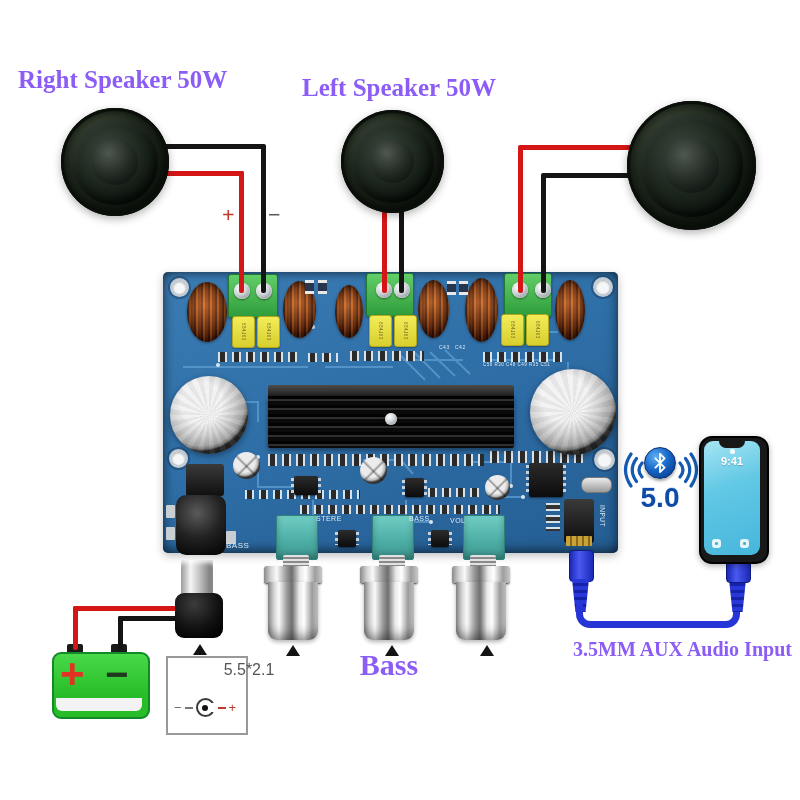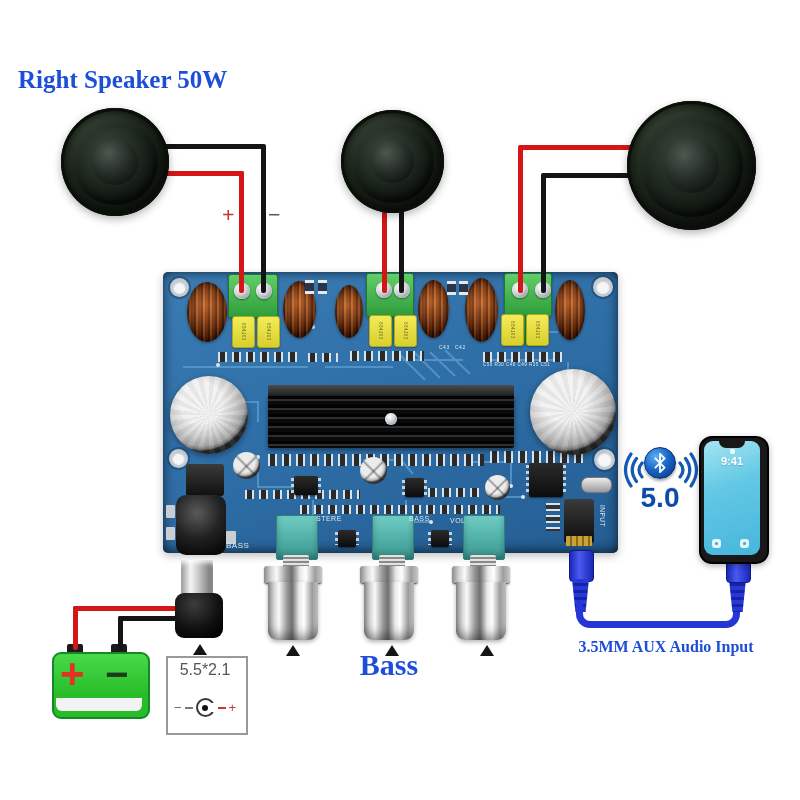--- a/index.html
+++ b/index.html
@@ -1,20 +1,20 @@
 <!DOCTYPE html>
 <html><head>
 <meta charset="utf-8">
 <style>
   html,body{margin:0;padding:0;background:#fff;}
   #stage{position:relative;width:800px;height:800px;background:#fff;overflow:hidden;
          font-family:"Liberation Sans",sans-serif;}
   .abs{position:absolute;}
   
-  .lbl{font-family:"Liberation Serif",serif;color:#1d4ed8;font-weight:600;text-align:center;white-space:nowrap;}
+  .lbl{font-family:"Liberation Serif",serif;color:#8b5cf6;font-weight:600;text-align:center;white-space:nowrap;}
   .mark{font-family:"Liberation Serif",serif;font-weight:700;}
   
   .wire{border-radius:2px;z-index:5;}
   .w-red{background:#d41616;}
   .w-black{background:#141414;}
   
   .board{background:linear-gradient(160deg,#3b7cb4 0%,#2f6fa8 45%,#245d92 100%);
          border-radius:5px;z-index:1;
          box-shadow:inset 0 6px 9px -4px rgba(0,0,0,.45),inset 0 -9px 12px -6px rgba(0,0,0,.5),
                     inset 9px 0 12px -7px rgba(0,0,0,.35),inset -9px 0 12px -7px rgba(0,0,0,.35),
@@ -113,20 +113,21 @@
   .dcp-tip{background:linear-gradient(90deg,#9a9a9a,#f5f5f5 30%,#c8c8c8 55%,#858585 88%);
            border-radius:3px 3px 2px 2px;z-index:6;box-shadow:inset 0 6px 4px -3px rgba(255,255,255,.8);}
   .dcp-body{background:radial-gradient(circle at 40% 25%,#3c3c3c,#111 55%,#000 90%);border-radius:9px;z-index:6;}
 </style>
 </head>
 <body>
 
 <div id="stage">
 
   <div class="abs lbl" style="left:18px;top:66px;width:200px;font-size:25px;">Right Speaker 50W</div>
+  <div class="abs lbl" style="left:302px;top:74px;width:188px;font-size:25px;">Left Speaker 50W</div>
 
   <div class="abs wire w-black" style="left:158px;top:144px;width:106px;height:5px;"></div>
   <div class="abs wire w-black" style="left:261px;top:144px;width:5px;height:149px;"></div>
   <div class="abs wire w-red" style="left:155px;top:171px;width:89px;height:5px;"></div>
   <div class="abs wire w-red" style="left:239px;top:171px;width:5px;height:122px;"></div>
   <div class="abs mark" style="left:222px;top:202px;font-size:22px;color:#c0392b;z-index:7;">+</div>
   <div class="abs mark" style="left:268px;top:202px;font-size:22px;color:#5a5a5a;z-index:7;">−</div>
   <div class="abs wire w-red" style="left:382px;top:204px;width:5px;height:89px;"></div>
   <div class="abs wire w-black" style="left:399px;top:207px;width:5px;height:86px;"></div>
   <div class="abs wire w-red" style="left:519px;top:145px;width:113px;height:5px;"></div>
@@ -283,21 +284,21 @@
   <div class="abs dcp-tip" style="left:181px;top:560px;width:32px;height:35px;"></div>
   <div class="abs dcp-body" style="left:175px;top:593px;width:48px;height:45px;"></div>
   <div class="abs bat-term" style="left:67px;top:644px;width:16px;height:10px;"></div>
   <div class="abs bat-term" style="left:111px;top:644px;width:16px;height:10px;"></div>
   <div class="abs battery" style="left:52px;top:652px;width:94px;height:63px;"></div>
   <div class="abs" style="left:60px;top:650px;font-size:42px;font-weight:700;color:#e23222;z-index:5;font-family:'Liberation Sans',sans-serif;">+</div>
   <div class="abs" style="left:105px;top:652px;font-size:40px;font-weight:700;color:#1e3b1e;z-index:5;font-family:'Liberation Sans',sans-serif;">−</div>
   <div class="abs bat-band" style="left:56px;top:698px;width:86px;height:13px;"></div>
 
   <div class="abs specbox" style="left:166px;top:656px;width:78px;height:75px;"></div>
-  <div class="abs" style="left:166px;top:661px;width:78px;text-align:center;font-size:16px;color:#555;z-index:5;">5.5*2.1</div>
+  <div class="abs" style="left:166px;top:661px;width:78px;text-align:center;font-size:16px;color:#555;z-index:5;padding-left:44px;">5.5*2.1</div>
   <div class="abs pol-row" style="left:168px;top:698px;width:74px;">
     <span style="color:#666;font-size:13px;">−</span>
     <i class="dash"></i>
     <span class="barrel">
         <i class="gap"></i>
         <i class="pin"></i>
       </span>
     <i class="dash red"></i>
     <span style="color:#c0392b;font-size:13px;">+</span>
   </div>
@@ -325,15 +326,15 @@
     </div>
   <div class="abs picon" style="left:740px;top:539px;width:9px;height:9px;">
       <i></i>
     </div>
 
   <div class="abs plughouse" style="left:569px;top:550px;width:23px;height:30px;"></div>
   <div class="abs relief" style="left:572px;top:579px;width:17px;height:33px;"></div>
   <div class="abs utube" style="left:576px;top:604px;width:164px;height:24px;"></div>
   <div class="abs relief" style="left:729px;top:579px;width:17px;height:33px;"></div>
   <div class="abs plughouse" style="left:726px;top:551px;width:23px;height:30px;"></div>
-  <div class="abs lbl" style="left:573px;top:638px;width:186px;font-size:16px;font-weight:700;">3.5MM AUX Audio Input</div>
+  <div class="abs lbl" style="left:573px;top:638px;width:186px;font-size:20px;font-weight:700;">3.5MM AUX Audio Input</div>
 
 </div>
 
 </body></html>

